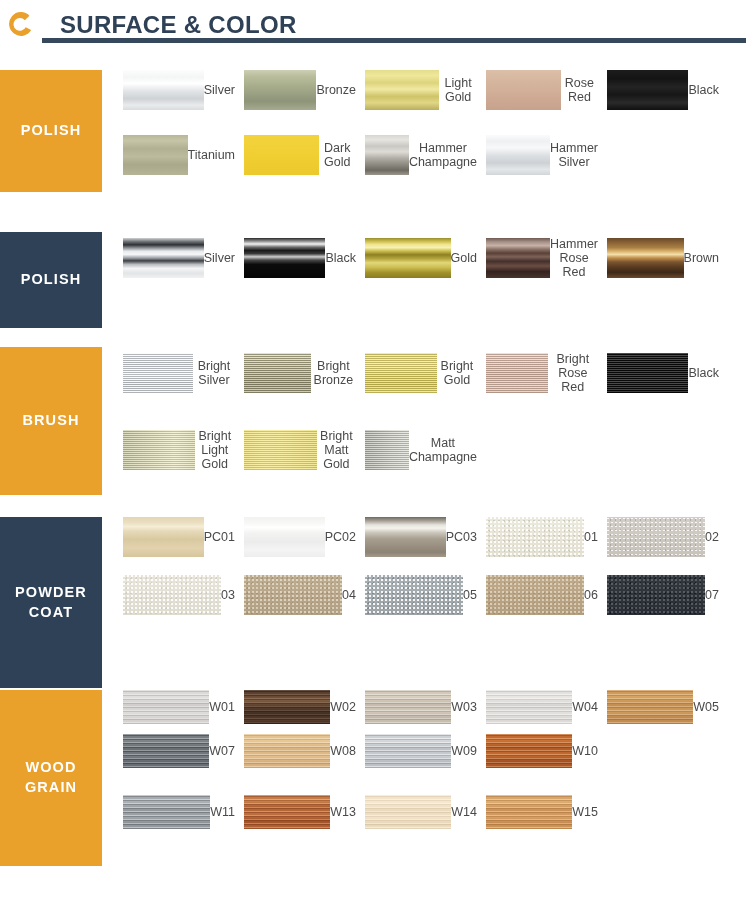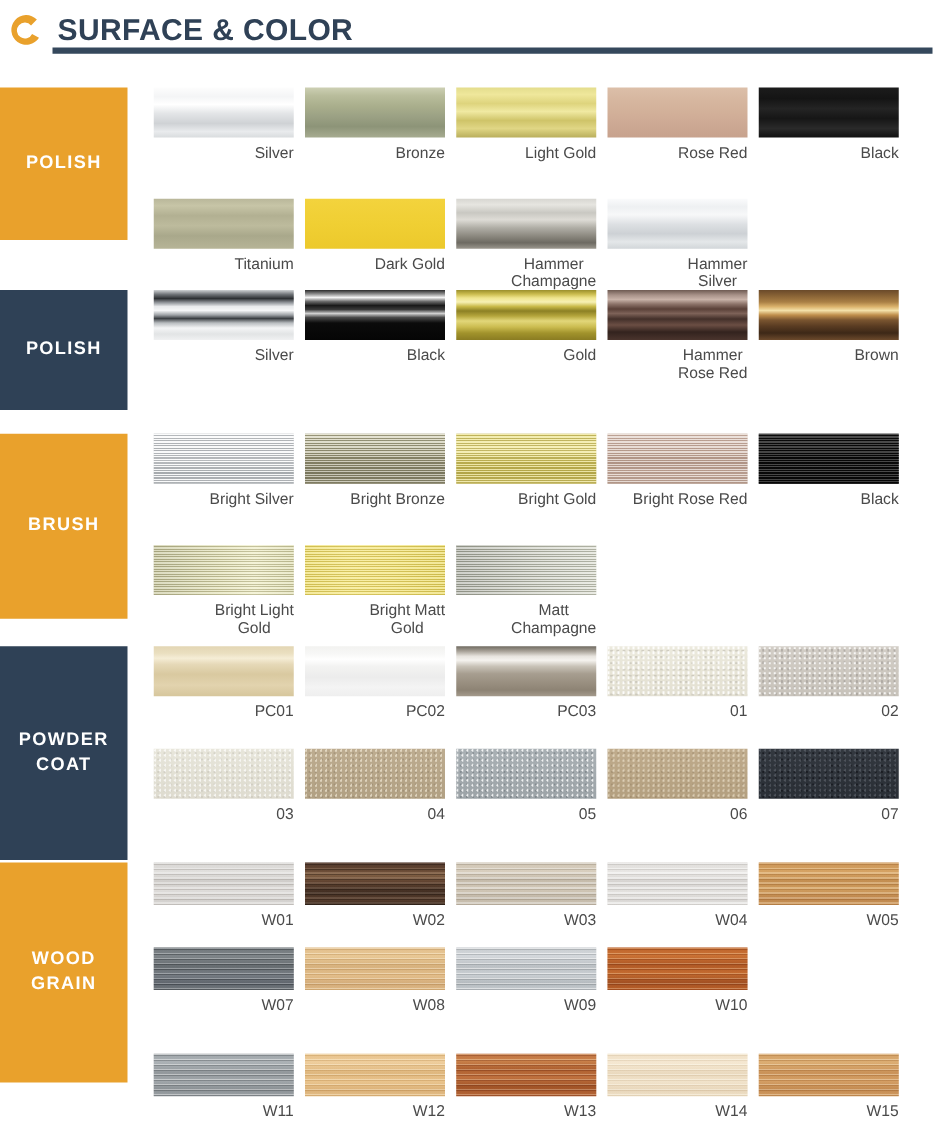--- a/index.html
+++ b/index.html
@@ -6,40 +6,40 @@
   body{
     width:750px;height:905px;background:#ffffff;
     font-family:"Liberation Sans","DejaVu Sans",sans-serif;
     -webkit-font-smoothing:antialiased;overflow:hidden;position:relative;
   }
 
   
   #header{position:absolute;left:0;top:0;width:750px;height:58px;}
   #logo-icon{position:absolute;left:4px;top:8px;width:34px;height:34px;}
   #page-title{
-    position:absolute;left:46px;top:11px;
+    position:absolute;left:60px;top:11px;
     font-size:24px;font-weight:bold;letter-spacing:.3px;
     color:#2f4156;white-space:nowrap;
   }
   #title-rule{position:absolute;left:42px;top:38px;width:704px;height:5px;background:#35485c;}
 
   
   .section{position:absolute;left:0;width:750px;}
   .cat-block{
     position:absolute;left:0;width:102px;
     display:flex;align-items:center;justify-content:center;
     color:#ffffff;font-weight:bold;font-size:14.5px;letter-spacing:1.1px;
     text-align:center;line-height:1.35;
   }
   .cat-orange{background:#e9a12c;}
   .cat-navy{background:#2f4156;}
 
   .swatch-grid{position:absolute;left:123px;top:0;}
   .srow{display:flex;}
-  .cell{width:112px;margin-right:9px;display:flex;flex-direction:column;align-items:flex-end;}
+  .cell{width:112px;margin-right:9px;display:flex;flex-direction:row;align-items:center;}
   .sw{width:112px;border:0;display:block;position:relative;overflow:hidden;}
   .lbl{
     font-size:12.5px;color:#4a4a4a;text-align:center;line-height:1.12;
     margin-top:5px;margin-bottom:5px;white-space:pre-line;
   }
 
   
   .f-anod-silver{background:
      linear-gradient(to bottom,#fdfdfd 0%,#f4f5f6 18%,#ffffff 34%,#e3e5e7 52%,#cfd2d5 72%,#e9ebed 88%,#d9dcde 100%);}
   .f-anod-bronze{background:
@@ -418,24 +418,20 @@
             <div class="sw f-w10 wood" style="height: 34px;"></div>
             <div class="lbl">W10</div>
           </div>
         </div>
         <div class="srow" style="margin-top: 27px;">
           <div class="cell">
             <div class="sw f-w11 wood" style="height: 34px;"></div>
             <div class="lbl">W11</div>
           </div>
           <div class="cell">
-            <div class="sw f-w12 wood" style="height: 34px;"></div>
-            <div class="lbl">W12</div>
-          </div>
-          <div class="cell">
             <div class="sw f-w13 wood" style="height: 34px;"></div>
             <div class="lbl">W13</div>
           </div>
           <div class="cell">
             <div class="sw f-w14 wood" style="height: 34px;"></div>
             <div class="lbl">W14</div>
           </div>
           <div class="cell">
             <div class="sw f-w15 wood" style="height: 34px;"></div>
             <div class="lbl">W15</div>

